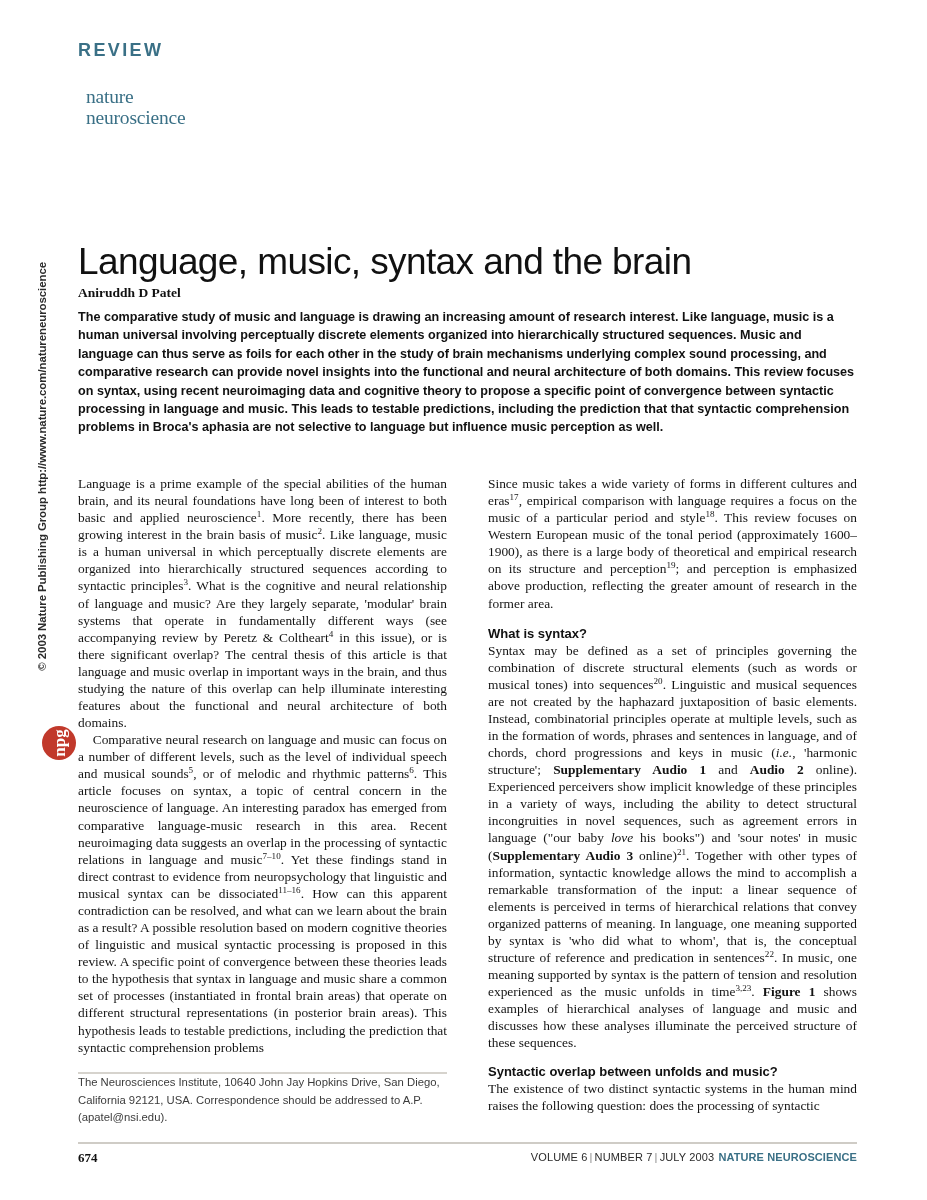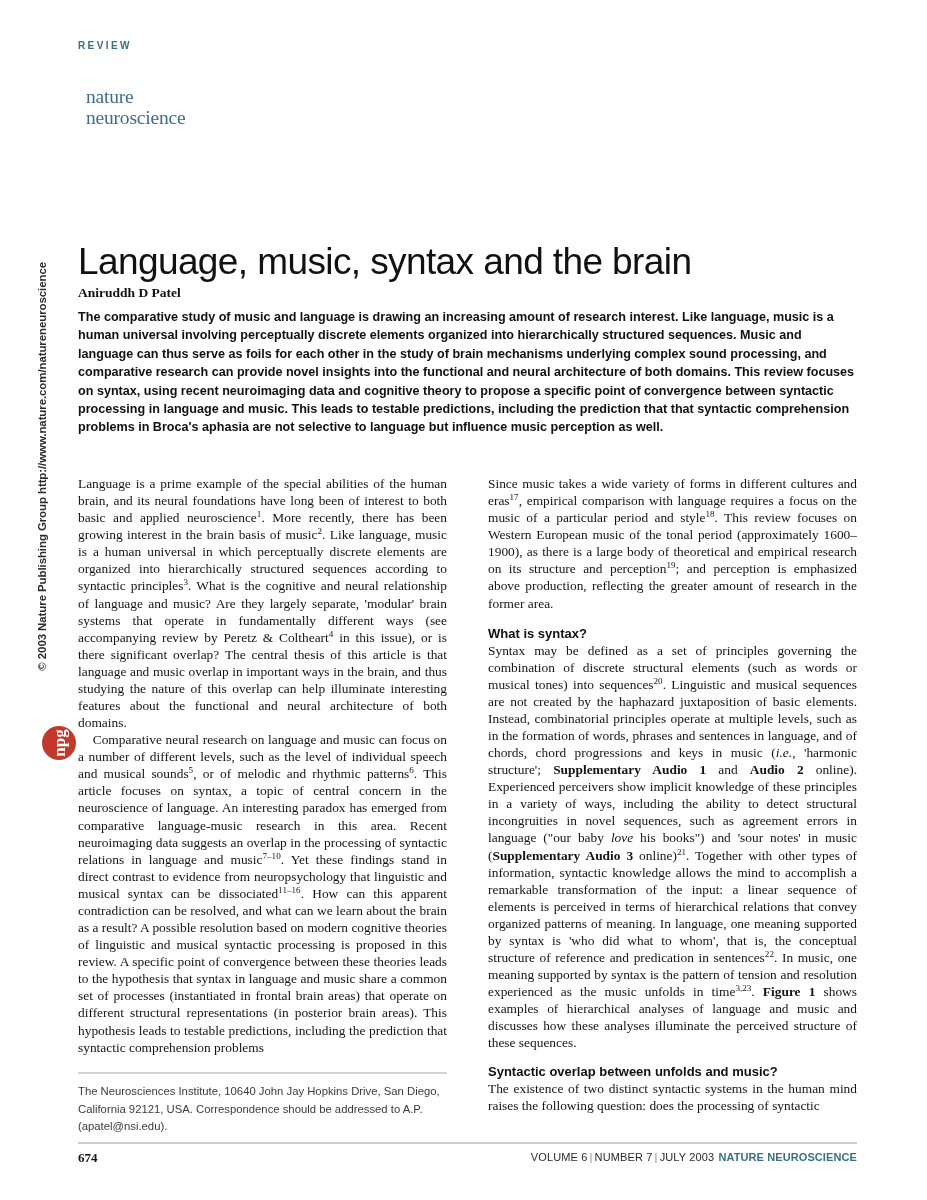--- a/index.html
+++ b/index.html
@@ -67,21 +67,21 @@
     top: 0;
     width: 779px;
     height: 1200px;
   }
 
   .kicker {
     position: absolute;
     left: 0;
     top: 40px;
     font-family: "Liberation Sans", "DejaVu Sans", sans-serif;
-    font-size: 10px;
+    font-size: 18px;
     font-weight: bold;
     letter-spacing: 2.4px;
     color: #3a7086;
   }
 
   .masthead {
     position: absolute;
     left: 8px;
     top: 86px;
     font-family: "Liberation Serif", "DejaVu Serif", serif;
@@ -168,21 +168,20 @@
   .bd { font-weight: bold; }
 
   
   .footnote-rule {
     margin-top: 16px;
     height: 2px;
     background: #d6d3cd;
     width: 369px;
   }
   .footnote {
-    margin-top: 9px;
     font-family: "Liberation Sans", "DejaVu Sans", sans-serif;
     font-size: 11.3px;
     line-height: 1.58;
     color: #3b3b3b;
   }
 
   
   .footer-rule {
     position: absolute;
     left: 78px;

